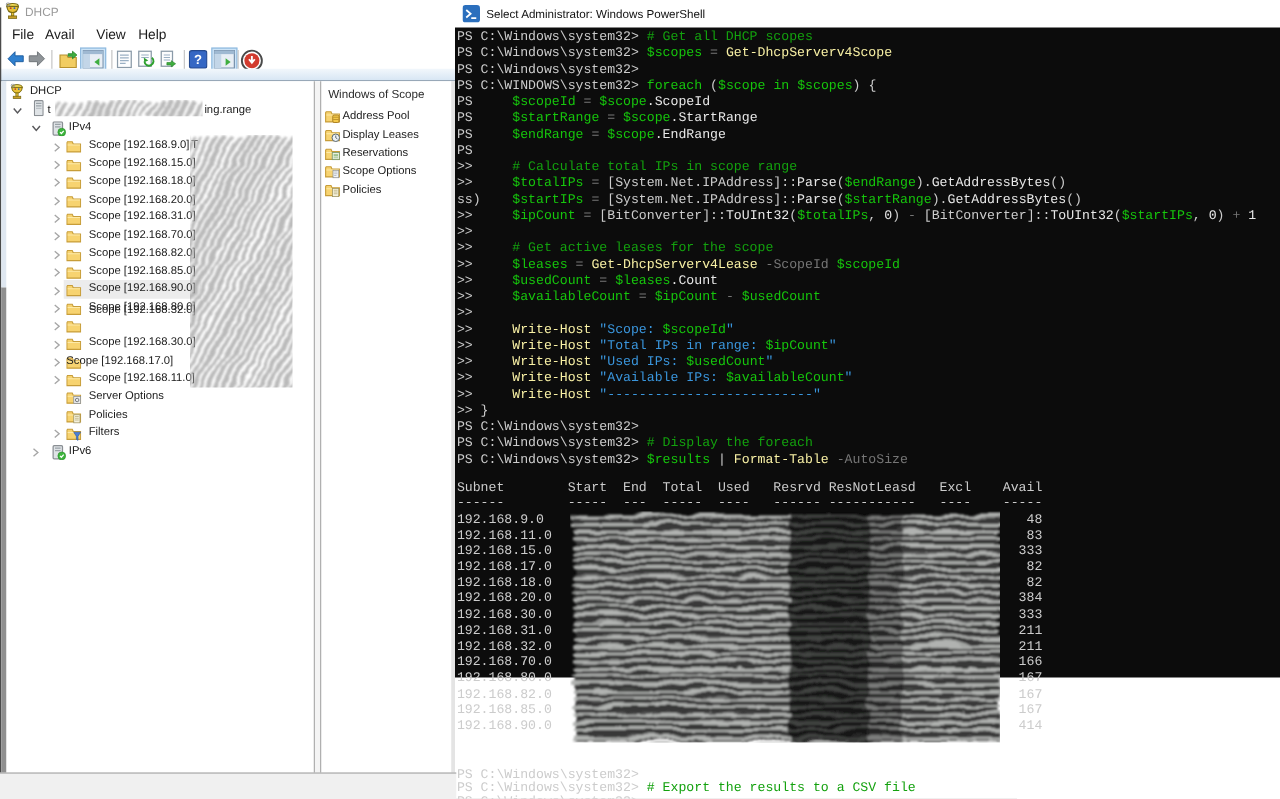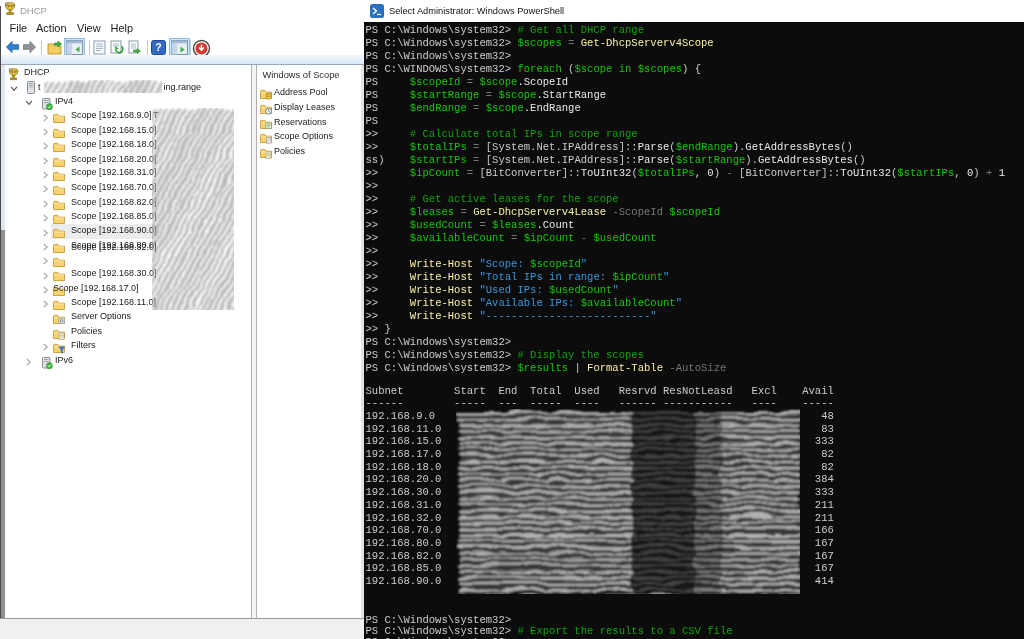--- a/index.html
+++ b/index.html
@@ -22,21 +22,21 @@
         <ellipse cx="5.6" cy="2.7" rx="4.3" ry="2" fill="#f8e05a" stroke="#7a6a12" stroke-width="0.8"></ellipse>
         <path d="M1.4 2.9 C1.6 5.7 3.3 7.5 5.6 7.5 C7.9 7.5 9.6 5.7 9.8 2.9 Z" fill="#e9c235" stroke="#7a6a12" stroke-width="0.8"></path>
         <rect x="4.7" y="7.4" width="1.8" height="2.6" fill="#e9c235" stroke="#7a6a12" stroke-width="0.6"></rect>
         <rect x="2.6" y="10" width="6" height="1.8" fill="#caa028" stroke="#7a6a12" stroke-width="0.6"></rect>
         <circle cx="4.2" cy="4.2" r="0.7" fill="#c23a2e"></circle>
         <circle cx="7" cy="4.2" r="0.7" fill="#2e62c2"></circle>
         <circle cx="2.3" cy="1.4" r="1.3" fill="none" stroke="#8a8f94" stroke-width="0.7"></circle>
       </svg></div>
   <div style="position:absolute;left:20px;top:4.6px;font-size:9.5px;color:#9a9a9a">DHCP</div>
   <div class="mn" style="left:9.5px;top:21.9px">File</div>
-  <div class="mn" style="left:36px;top:21.9px">Action</div>
+  <div class="mn" style="left:36px;top:21.9px">Avail</div>
   <div class="mn" style="left:77px;top:21.9px">View</div>
   <div class="mn" style="left:110.5px;top:21.9px">Help</div>
 <div style="position:absolute;left:5px;top:40px"><svg width="15" height="14" viewBox="0 0 16 14">
         <path d="M7.5 1 L1.5 7 L7.5 13 L7.5 9.5 L14.5 9.5 L14.5 4.5 L7.5 4.5 Z" fill="#2f80cf" stroke="#1e5c9e" stroke-width="0.8"></path>
       </svg></div>
 <div style="position:absolute;left:22px;top:40px"><svg width="15" height="14" viewBox="0 0 16 14">
         <path d="M8.5 1 L14.5 7 L8.5 13 L8.5 9.5 L1.5 9.5 L1.5 4.5 L8.5 4.5 Z" fill="#8f9498" stroke="#6d7276" stroke-width="0.8"></path>
       </svg></div>
 <div style="position:absolute;left:41px;top:40px;width:1px;height:16px;background:#c8c8c8"></div>
 <div style="position:absolute;left:47px;top:40px"><svg width="16" height="15" viewBox="0 0 16 15">
@@ -429,32 +429,32 @@
         <path d="M0.5 2.2 L0.5 9.5 L11.5 9.5 L11.5 3.2 L5.6 3.2 L4.8 1.4 L1 1.4 Z" fill="#f7d370" stroke="#c79d39" stroke-width="0.9"></path>
         <path d="M1.1 4 L11 4" stroke="#fdeaa8" stroke-width="0.9"></path>
         <rect x="6" y="3.8" width="5" height="6.5" fill="#f5f1dc" stroke="#9a9160" stroke-width="0.6"></rect>
         <path d="M7 5.2 H10 M7 6.6 H10 M7 8 H10" stroke="#a89e6a" stroke-width="0.5"></path>
       </svg></div>
 <div class="tl" style="left:274px;top:145.9px">Policies</div>
   <div style="position:absolute;left:0;top:618px;width:365px;height:1px;background:#9a9a9a"></div>
   <div style="position:absolute;left:0;top:619px;width:365px;height:20px;background:#f0f0f0"></div>
 </div>
 
-<div style="position:absolute;left:364px;top:0;width:660px;height:639px;background:#0c0c0c">
+<div style="position:absolute;left:364px;top:0;width:660px;height:542px;background:#0c0c0c">
   <div style="position:absolute;left:0;top:0;width:660px;height:22px;background:#ffffff"></div>
   <div style="position:absolute;left:6px;top:4px">
     <svg width="14" height="14" viewBox="0 0 14 14">
         <rect x="0" y="0" width="14" height="14" rx="2.5" fill="#2b6fbd"></rect>
     <path d="M3 4 L6.5 7 L3 10" fill="none" stroke="#fff" stroke-width="1.4"></path>
     <path d="M7 10.5 H11" stroke="#fff" stroke-width="1.3"></path>
       </svg>
   </div>
   <div style="position:absolute;left:25px;top:6px;font-size:9.3px;color:#111">Select Administrator: Windows PowerShell</div>
 </div>
-<div class="con" style="top:23.5px;line-height:13px">PS C:\Windows\system32&gt; <span class="c"># Get all DHCP range</span>
+<div class="con" style="top:23.5px;line-height:13px">PS C:\Windows\system32&gt; <span class="c"># Get all DHCP scopes</span>
 PS C:\Windows\system32&gt; <span class="v">$scopes</span><span class="o"> = </span><span class="y">Get-DhcpServerv4Scope</span>
 PS C:\Windows\system32&gt;
 PS C:\WINDOWS\system32&gt; <span class="v">foreach</span> (<span class="v">$scope</span> <span class="v">in</span> <span class="v">$scopes</span>) {
 PS     <span class="v">$scopeId</span><span class="o"> = </span><span class="v">$scope</span><span class="m">.ScopeId</span>
 PS     <span class="v">$startRange</span><span class="o"> = </span><span class="v">$scope</span><span class="m">.StartRange</span>
 PS     <span class="v">$endRange</span><span class="o"> = </span><span class="v">$scope</span><span class="m">.EndRange</span>
 PS
 &gt;&gt;     <span class="c"># Calculate total IPs in scope range</span>
 &gt;&gt;     <span class="v">$totalIPs</span><span class="o"> = </span>[System.Net.IPAddress]::<span class="m">Parse</span>(<span class="v">$endRange</span>).<span class="m">GetAddressBytes</span>()
 ss)    <span class="v">$startIPs</span><span class="o"> = </span>[System.Net.IPAddress]::<span class="m">Parse</span>(<span class="v">$startRange</span>).<span class="m">GetAddressBytes</span>()
@@ -465,21 +465,21 @@
 &gt;&gt;     <span class="v">$usedCount</span><span class="o"> = </span><span class="v">$leases</span><span class="m">.Count</span>
 &gt;&gt;     <span class="v">$availableCount</span><span class="o"> = </span><span class="v">$ipCount</span><span class="o"> - </span><span class="v">$usedCount</span>
 &gt;&gt;
 &gt;&gt;     <span class="y">Write-Host</span> <span class="s">"Scope: </span><span class="v">$scopeId</span><span class="s">"</span>
 &gt;&gt;     <span class="y">Write-Host</span> <span class="s">"Total IPs in range: </span><span class="v">$ipCount</span><span class="s">"</span>
 &gt;&gt;     <span class="y">Write-Host</span> <span class="s">"Used IPs: </span><span class="v">$usedCount</span><span class="s">"</span>
 &gt;&gt;     <span class="y">Write-Host</span> <span class="s">"Available IPs: </span><span class="v">$availableCount</span><span class="s">"</span>
 &gt;&gt;     <span class="y">Write-Host</span> <span class="s">"--------------------------"</span>
 &gt;&gt; }
 PS C:\Windows\system32&gt;
-PS C:\Windows\system32&gt; <span class="c"># Display the scopes</span>
+PS C:\Windows\system32&gt; <span class="c"># Display the foreach</span>
 PS C:\Windows\system32&gt; <span class="v">$results</span> | <span class="y">Format-Table</span><span class="o"> -AutoSize</span>
 </div>
 <div class="con" style="top:384.5px;line-height:12.7px">Subnet        Start  End  Total  Used   Resrvd ResNotLeasd   Excl    Avail
 ------        -----  ---  -----  ----   ------ -----------   ----    -----
 192.168.9.0                                                             48
 192.168.11.0                                                            83
 192.168.15.0                                                           333
 192.168.17.0                                                            82
 192.168.18.0                                                            82
 192.168.20.0                                                           384

